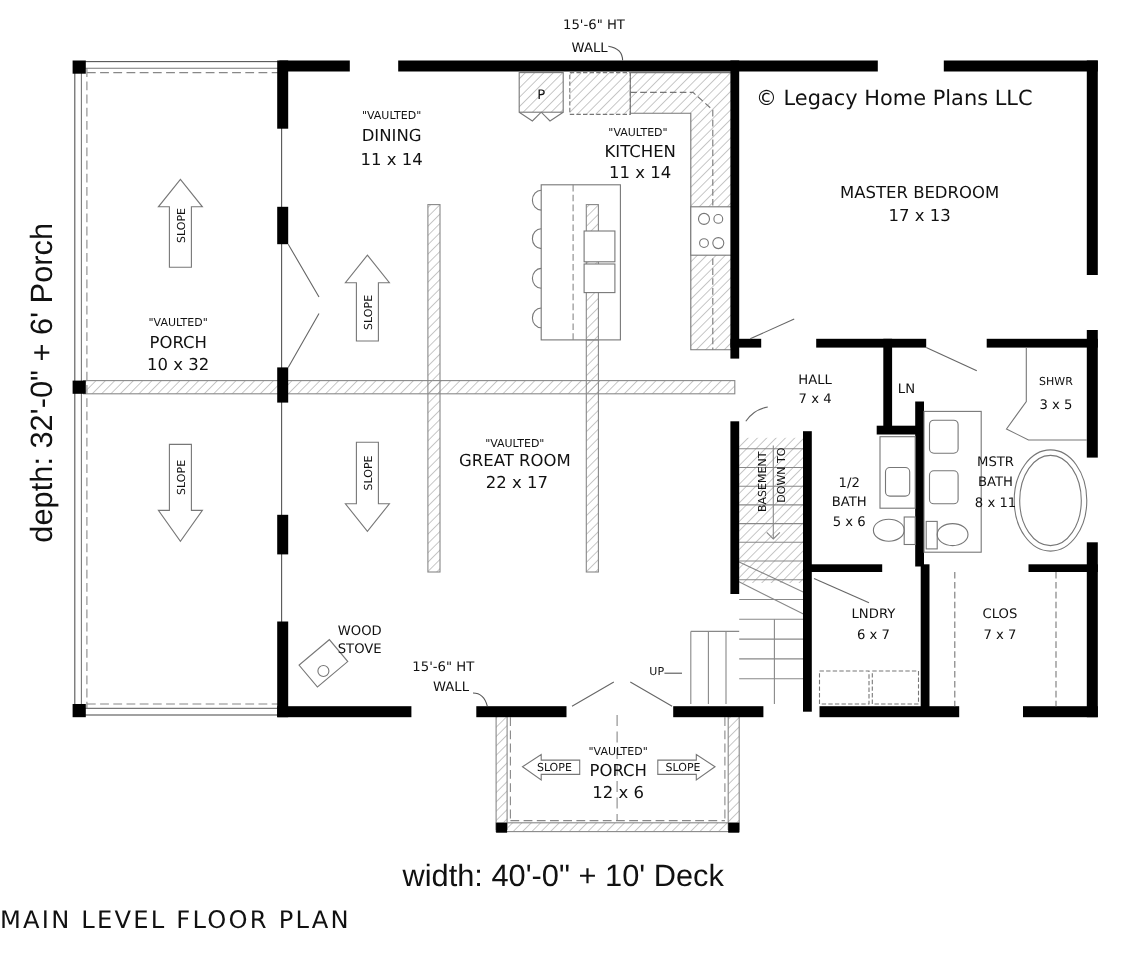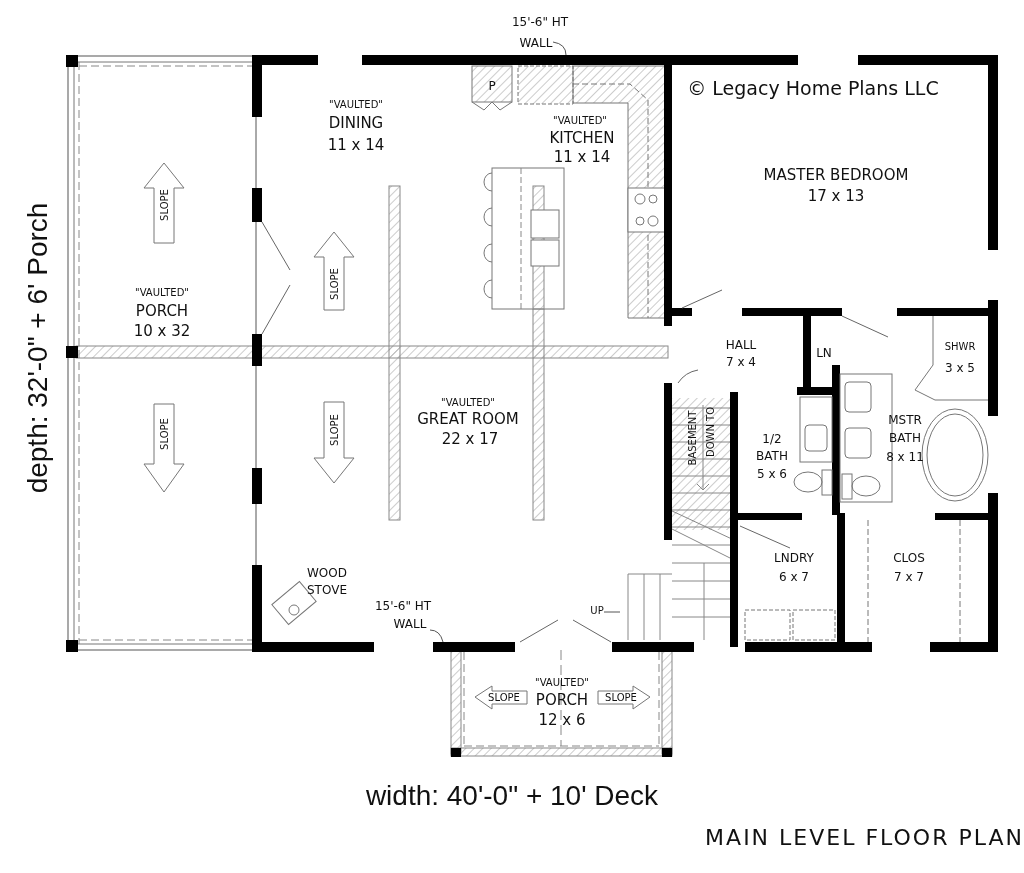--- a/index.html
+++ b/index.html
@@ -6,21 +6,21 @@
   body { width: 1024px; height: 873px; position: relative; overflow: hidden; font-family: "DejaVu Sans", sans-serif; color: #111; }
   #plan { position: absolute; left: 0; top: 0; width: 1024px; height: 873px; }
   .lbl { font-family: "DejaVu Sans", sans-serif; fill: #111; }
   .room-name { font-size: 15px; }
   .room-dim { font-size: 15px; }
   .vaulted { font-size: 10px; }
   .small { font-size: 12px; }
   .slope { font-size: 10px; }
   .copy { font-size: 19px; }
   .caption-dim { position: absolute; left: 0; width: 1024px; top: 780px; text-align: center; font-family: "Liberation Sans", sans-serif; font-size: 28px; color: #111; }
-  .caption-title { position: absolute; left: 0; width: 1024px; top: 825px; text-align: right; font-family: "DejaVu Sans", sans-serif; font-size: 22px; letter-spacing: 2px; color: #111; }
+  .caption-title { position: absolute; left: 0; width: 1024px; top: 825px; text-align: left; font-family: "DejaVu Sans", sans-serif; font-size: 22px; letter-spacing: 2px; color: #111; }
   .depth-label { position: absolute; left: 38px; top: 348px; transform: translate(-50%, -50%) rotate(-90deg); white-space: nowrap; font-family: "Liberation Sans", sans-serif; font-size: 28px; color: #111; }
 </style>
 </head>
 <body>
 
 <svg id="plan" viewBox="0 0 1024 873" xmlns="http://www.w3.org/2000/svg">
   <defs>
     <pattern id="hatch" patternUnits="userSpaceOnUse" width="6" height="6" patternTransform="rotate(45)">
       <line x1="0" y1="0" x2="0" y2="6" stroke="#999" stroke-width="1"></line>
     </pattern>

